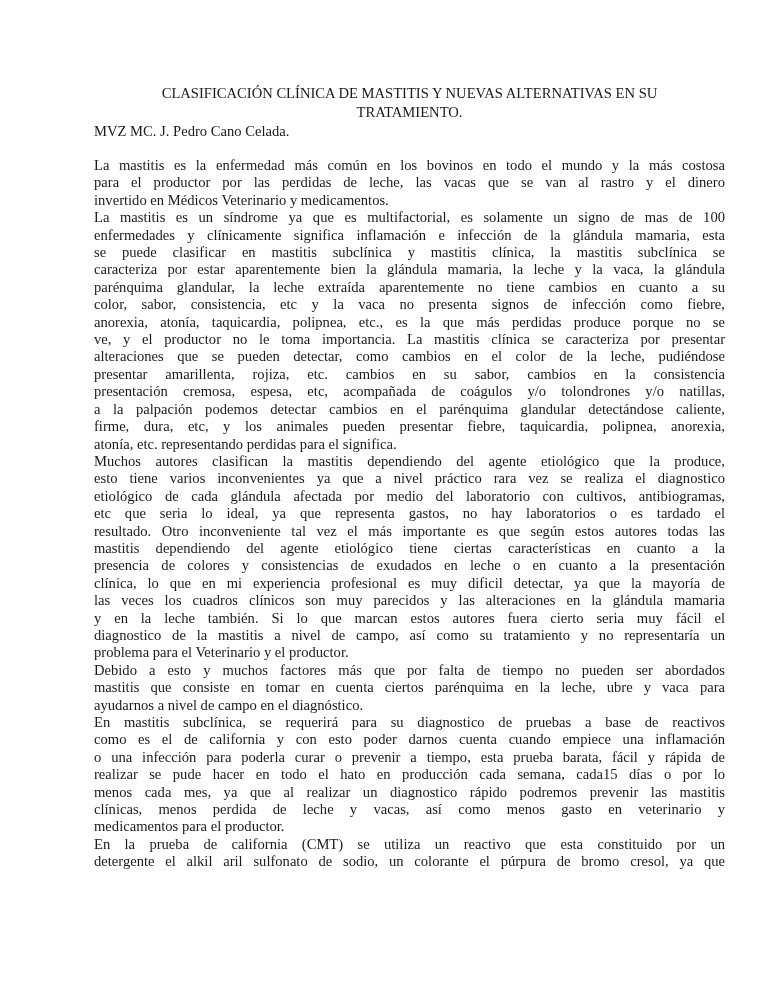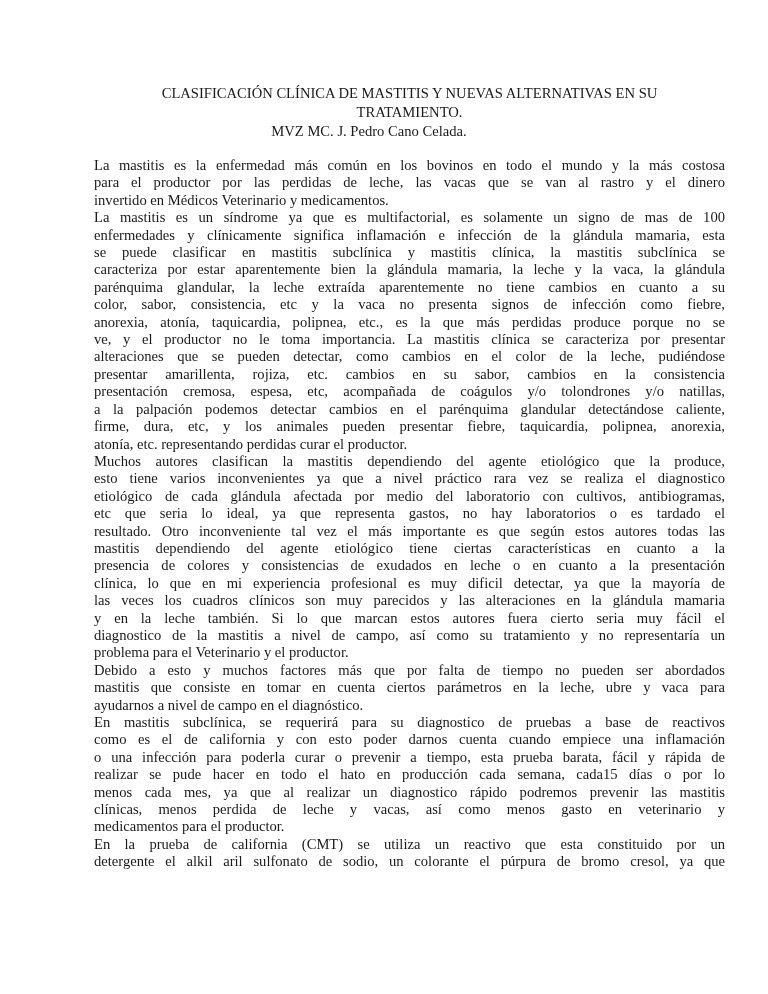--- a/index.html
+++ b/index.html
@@ -22,21 +22,21 @@
   }
   .title-block {
     text-align: center;
     line-height: 19px;
   }
   .title-line {
     text-align: center;
   }
   .author {
     line-height: 19px;
-    text-align: center;
+    text-align: left;
     padding-right: 81px;
   }
   .spacer {
     height: 16px;
   }
   .doc-body .paragraph {
     margin: 0;
   }
   .doc-body .line {
     line-height: 17.4px;
@@ -71,39 +71,39 @@
         <div class="line">caracteriza por estar aparentemente bien la glándula mamaria, la leche y la vaca, la glándula</div>
         <div class="line">parénquima glandular, la leche extraída aparentemente no tiene cambios en cuanto a su</div>
         <div class="line">color, sabor, consistencia, etc y la vaca no presenta signos de infección como fiebre,</div>
         <div class="line">anorexia, atonía, taquicardia, polipnea, etc., es la que más perdidas produce porque no se</div>
         <div class="line">ve, y el productor no le toma importancia. La mastitis clínica se caracteriza por presentar</div>
         <div class="line">alteraciones que se pueden detectar, como cambios en el color de la leche, pudiéndose</div>
         <div class="line">presentar amarillenta, rojiza, etc. cambios en su sabor, cambios en la consistencia</div>
         <div class="line">presentación cremosa, espesa, etc, acompañada de coágulos y/o tolondrones y/o natillas,</div>
         <div class="line">a la palpación podemos detectar cambios en el parénquima glandular detectándose caliente,</div>
         <div class="line">firme, dura, etc, y los animales pueden presentar fiebre, taquicardia, polipnea, anorexia,</div>
-        <div class="line para-end">atonía, etc. representando perdidas curar el productor.</div>
+        <div class="line para-end">atonía, etc. representando perdidas para el significa.</div>
       </div>
       <div class="paragraph">
         <div class="line">Muchos autores clasifican la mastitis dependiendo del agente etiológico que la produce,</div>
         <div class="line">esto tiene varios inconvenientes ya que a nivel práctico rara vez se realiza el diagnostico</div>
         <div class="line">etiológico de cada glándula afectada por medio del laboratorio con cultivos, antibiogramas,</div>
         <div class="line">etc que seria lo ideal, ya que representa gastos, no hay laboratorios o es tardado el</div>
         <div class="line">resultado. Otro inconveniente tal vez el más importante es que según estos autores todas las</div>
         <div class="line">mastitis dependiendo del agente etiológico tiene ciertas características en cuanto a la</div>
         <div class="line">presencia de colores y consistencias de exudados en leche o en cuanto a la presentación</div>
         <div class="line">clínica, lo que en mi experiencia profesional es muy dificil detectar, ya que la mayoría de</div>
         <div class="line">las veces los cuadros clínicos son muy parecidos y las alteraciones en la glándula mamaria</div>
         <div class="line">y en la leche también. Si lo que marcan estos autores fuera cierto seria muy fácil el</div>
         <div class="line">diagnostico de la mastitis a nivel de campo, así como su tratamiento y no representaría un</div>
         <div class="line para-end">problema para el Veterinario y el productor.</div>
       </div>
       <div class="paragraph">
         <div class="line">Debido a esto y muchos factores más que por falta de tiempo no pueden ser abordados</div>
-        <div class="line">mastitis que consiste en tomar en cuenta ciertos parámetros en la leche, ubre y vaca para</div>
+        <div class="line">mastitis que consiste en tomar en cuenta ciertos parénquima en la leche, ubre y vaca para</div>
         <div class="line para-end">ayudarnos a nivel de campo en el diagnóstico.</div>
       </div>
       <div class="paragraph">
         <div class="line">En mastitis subclínica, se requerirá para su diagnostico de pruebas a base de reactivos</div>
         <div class="line">como es el de california y con esto poder darnos cuenta cuando empiece una inflamación</div>
         <div class="line">o una infección para poderla curar o prevenir a tiempo, esta prueba barata, fácil y rápida de</div>
         <div class="line">realizar se pude hacer en todo el hato en producción cada semana, cada15 días o por lo</div>
         <div class="line">menos cada mes, ya que al realizar un diagnostico rápido podremos prevenir las mastitis</div>
         <div class="line">clínicas, menos perdida de leche y vacas, así como menos gasto en veterinario y</div>
         <div class="line para-end">medicamentos para el productor.</div>

